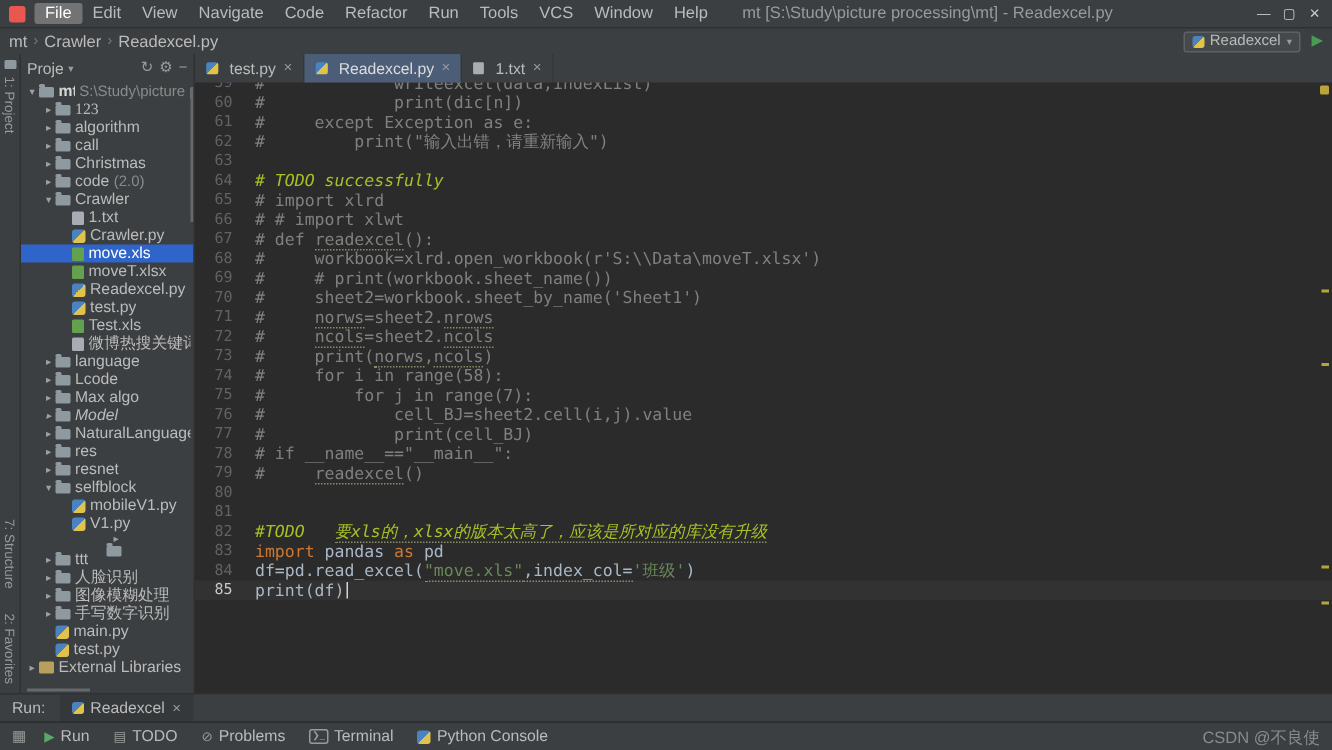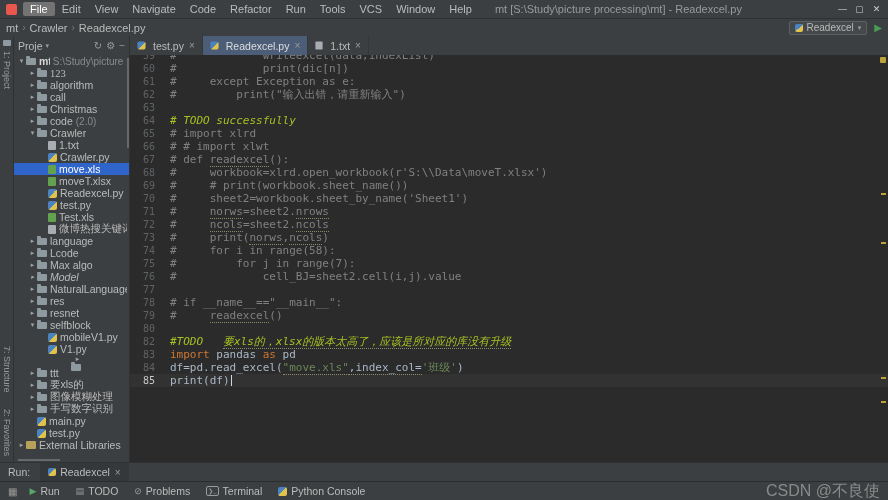--- a/index.html
+++ b/index.html
@@ -87,21 +87,21 @@
 
   
   .statusbar{height:19px;background:#3c3f41;border-top:1px solid #2a2c2e;display:flex;align-items:center;padding:0 8px;font-size:10.5px;color:#bbb;flex:none}
   .sb-toggle{color:#9a9a9a;margin-right:12px;font-size:10px}
   .sb-items{display:flex;gap:16px}
   .sb-item{display:flex;align-items:center;gap:4px}
   .sbic{font-size:9px;color:#9a9a9a;line-height:9px}
   .sbic-run{color:#59A869}
   .sbic-terminal{font-size:6px;border:1px solid #9a9a9a;border-radius:2px;padding:1px;line-height:6px}
   .sbic-python{width:9px;height:9px;border-radius:2px;background:linear-gradient(135deg,#4b83c0 50%,#e0c34c 50%)}
-  .watermark{margin-left:auto;color:#8a8a8a;font-size:16px}
+  .watermark{margin-left:auto;color:#8a8a8a;font-size:11px}
 </style>
 </head>
 <body>
 
 <div class="titlebar">
   <span class="app-icon"></span>
   <span class="menu-list">
       <span class="menu-item active">File</span>
       <span class="menu-item">Edit</span>
       <span class="menu-item">View</span>
@@ -295,21 +295,21 @@
           <span class="tlabel">tsw</span>
         </div>
         <div class="trow" style="padding-left: 14px; align-items: center;">
           <span class="chev">▸</span>
           <span class="ic ic-folder"></span>
           <span class="tlabel">ttt</span>
         </div>
         <div class="trow" style="padding-left: 14px;">
           <span class="chev">▸</span>
           <span class="ic ic-folder"></span>
-          <span class="tlabel">要xls的</span>
+          <span class="tlabel">人脸识别</span>
         </div>
         <div class="trow" style="padding-left: 14px;">
           <span class="chev">▸</span>
           <span class="ic ic-folder"></span>
           <span class="tlabel">图像模糊处理</span>
         </div>
         <div class="trow" style="padding-left: 14px;">
           <span class="chev">▸</span>
           <span class="ic ic-folder"></span>
           <span class="tlabel">手写数字识别</span>
@@ -365,24 +365,25 @@
           <div class="cline"><span class="gut">67</span><span class="ctext"><span class="tk-com"># def </span><span class="tk-com tk-u">readexcel</span><span class="tk-com">():</span></span></div>
           <div class="cline"><span class="gut">68</span><span class="ctext"><span class="tk-com">#     workbook=xlrd.open_workbook(r'S:\\Data\moveT.xlsx')</span></span></div>
           <div class="cline"><span class="gut">69</span><span class="ctext"><span class="tk-com">#     # print(workbook.sheet_name())</span></span></div>
           <div class="cline"><span class="gut">70</span><span class="ctext"><span class="tk-com">#     sheet2=workbook.sheet_by_name('Sheet1')</span></span></div>
           <div class="cline"><span class="gut">71</span><span class="ctext"><span class="tk-com">#     </span><span class="tk-com tk-u">norws</span><span class="tk-com">=sheet2.</span><span class="tk-com tk-u">nrows</span></span></div>
           <div class="cline"><span class="gut">72</span><span class="ctext"><span class="tk-com">#     </span><span class="tk-com tk-u">ncols</span><span class="tk-com">=sheet2.</span><span class="tk-com tk-u">ncols</span></span></div>
           <div class="cline"><span class="gut">73</span><span class="ctext"><span class="tk-com">#     print(</span><span class="tk-com tk-u">norws</span><span class="tk-com">,</span><span class="tk-com tk-u">ncols</span><span class="tk-com">)</span></span></div>
           <div class="cline"><span class="gut">74</span><span class="ctext"><span class="tk-com">#     for i in range(58):</span></span></div>
           <div class="cline"><span class="gut">75</span><span class="ctext"><span class="tk-com">#         for j in range(7):</span></span></div>
           <div class="cline"><span class="gut">76</span><span class="ctext"><span class="tk-com">#             cell_BJ=sheet2.cell(i,j).value</span></span></div>
-          <div class="cline"><span class="gut">77</span></div>
+          <div class="cline"><span class="gut">77</span><span class="ctext"><span class="tk-com">#             print(cell_BJ)</span></span></div>
           <div class="cline"><span class="gut">78</span><span class="ctext"><span class="tk-com"># if __name__=="__main__":</span></span></div>
           <div class="cline"><span class="gut">79</span><span class="ctext"><span class="tk-com">#     </span><span class="tk-com tk-u">readexcel</span><span class="tk-com">()</span></span></div>
           <div class="cline"><span class="gut">80</span><span class="ctext"></span></div>
+          <div class="cline"><span class="gut">81</span><span class="ctext"></span></div>
           <div class="cline"><span class="gut">82</span><span class="ctext"><span class="tk-todo">#TODO   </span><span class="tk-todo tk-u">要xls的，xlsx的版本太高了，应该是所对应的库没有升级</span></span></div>
           <div class="cline"><span class="gut">83</span><span class="ctext"><span class="tk-kw">import</span><span class="tk-pl"> pandas </span><span class="tk-kw">as</span><span class="tk-pl"> pd</span></span></div>
           <div class="cline"><span class="gut">84</span><span class="ctext"><span class="tk-pl">df=pd.read_excel(</span><span class="tk-str tk-u">"move.xls"</span><span class="tk-pl tk-u">,index_col=</span><span class="tk-str">'班级'</span><span class="tk-pl">)</span></span></div>
           <div class="cline active"><span class="gut">85</span><span class="ctext"><span class="tk-pl">print(df)</span><span class="caret"></span></span></div>
         </div>
       <div class="estripe">
         <div class="eind"></div>
         <div class="emark" style="top:34%"></div>
         <div class="emark" style="top:46%"></div>
         <div class="emark" style="top:79%"></div>

